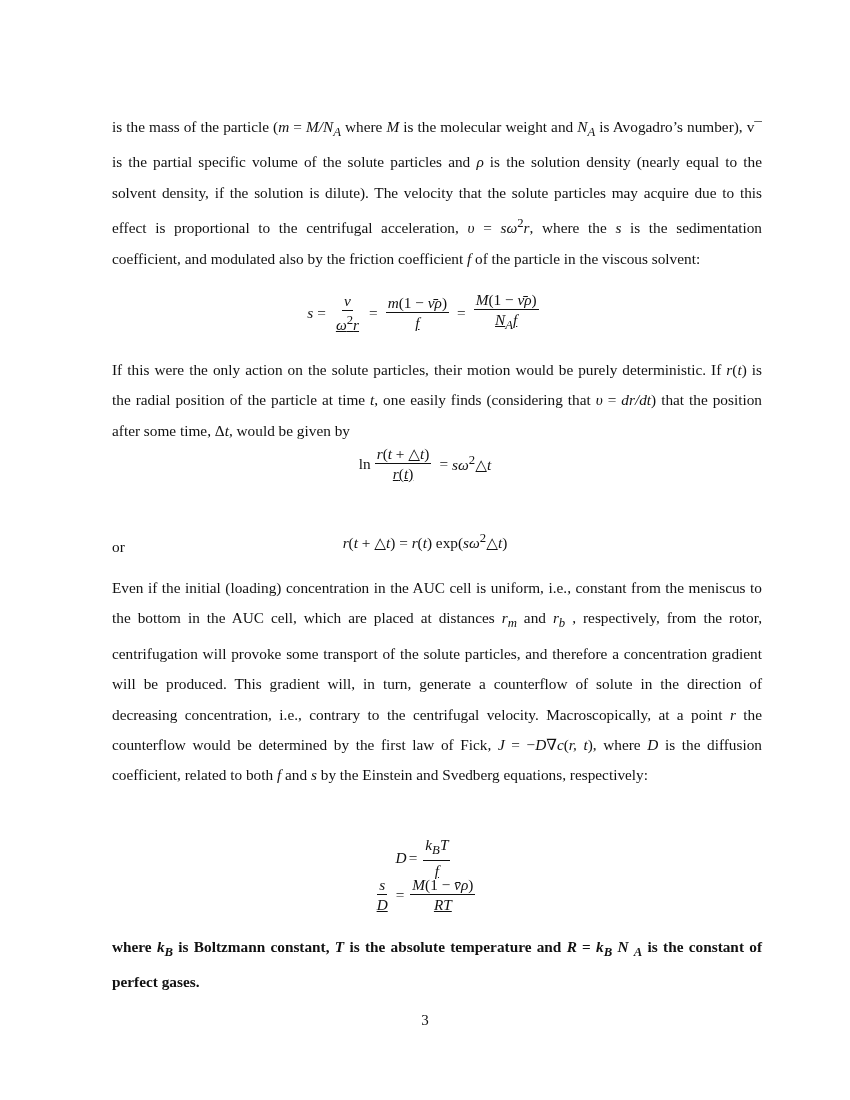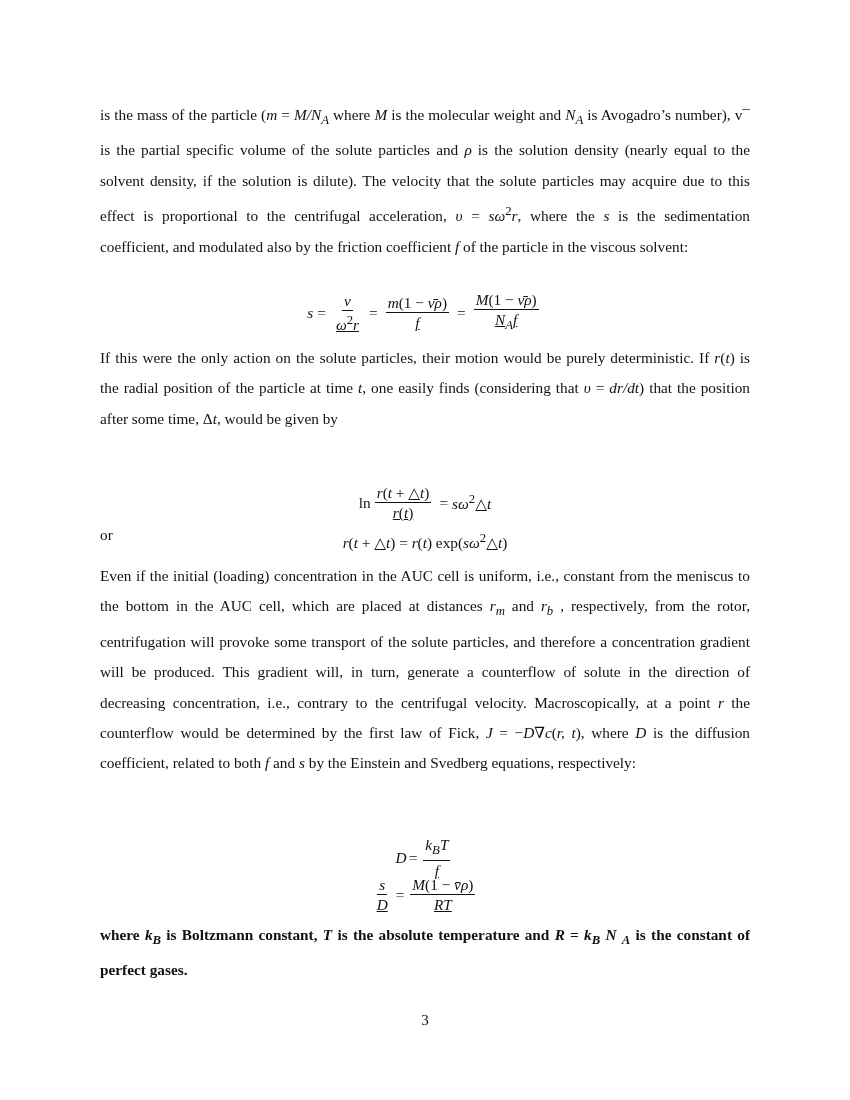--- a/index.html
+++ b/index.html
@@ -1,19 +1,19 @@
 <!DOCTYPE html>
 <html><head>
 <meta charset="utf-8">
 <style>
   html, body { margin: 0; padding: 0; background: #ffffff; }
   body { width: 850px; height: 1100px; position: relative; overflow: hidden;
          font-family: "DejaVu Serif", "Liberation Serif", serif; color: #111; }
   .para { font-family: "Liberation Serif", "DejaVu Serif", serif; font-size: 15.3px;
-          line-height: 30.4px; text-align: justify; text-align-last: left; margin: 0; }
+          line-height: 30.4px; text-align: justify; text-align-last: left; margin: 12px; }
   .m { font-style: italic; }
   .eq { font-family: "Liberation Serif", "DejaVu Serif", serif; font-size: 15.3px;
         display: flex; justify-content: center; align-items: center; position: absolute;
         left: 100px; width: 650px; }
   .frac { display: inline-flex; flex-direction: column; align-items: center; vertical-align: middle;
           margin: 0 4px; }
   .frac .num { padding: 0 2px 1px 2px; border-bottom: 1px solid #111; line-height: 17px; }
   .frac .den { padding: 1px 2px 0 2px; line-height: 17px; text-decoration: underline; }
   .op { margin: 0 4px; }
   .pagenum { position: absolute; top: 1012px; left: 0; width: 850px; text-align: center;
@@ -43,21 +43,21 @@
   <span class="frac">
       <span class="num"><span class="m">M</span>(1 − <span class="m">ν̄ρ</span>)</span>
       <span class="den"><span class="m">N<sub>A</sub>f</span></span>
     </span>
 </div>
 
 <div class="abs para" style="top:343px;font-family:Liberation Serif, serif;">
 If this were the only action on the solute particles, their motion would be purely deterministic. If <span class="m">r</span>(<span class="m">t</span>) is the radial position of the particle at time <span class="m">t</span>, one easily finds (considering that <span class="m">υ</span> = <span class="m">dr/dt</span>) that the position after some time, Δ<span class="m">t</span>, would be given by
 </div>
 
-<div class="eq" style="top:445px;margin-top:39px;">
+<div class="eq" style="top:445px;">
   <span>ln</span>
   <span class="frac">
       <span class="num"><span class="m">r</span>(<span class="m">t</span> + △<span class="m">t</span>)</span>
       <span class="den"><span class="m">r</span>(<span class="m">t</span>)</span>
     </span>
   <span class="op">=</span>
   <span><span class="m">sω</span><sup>2</sup>△<span class="m">t</span></span>
 </div>
 
 <div class="abs para" style="top:520px;">or</div>

